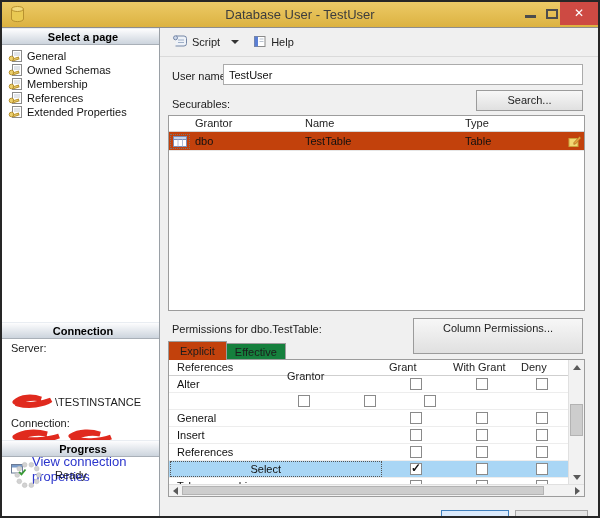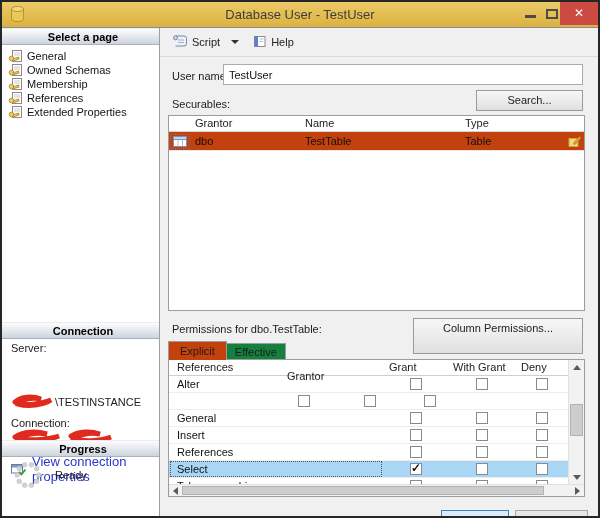--- a/index.html
+++ b/index.html
@@ -90,21 +90,21 @@
   .perm-table { position:absolute; left:8px; top:331px; width:417px; height:138px;
                 background:#fff; border:1px solid #9c9c9c; }
   .perm-head { display:flex; height:16px; font-size:11px; color:#222; border-bottom:1px solid #cfcfcf;
                padding-right:16px; }
   .ph-perm { width:112px; padding:1px 0 0 8px; } .ph-grantor { width:102px; padding:10px 0 0 6px; }
   .ph-grant { width:66px; padding:1px 0 0 6px; } .ph-with { width:66px; padding:1px 0 0 4px; }
   .ph-deny { width:53px; padding:1px 0 0 6px; }
   .perm-rows { position:absolute; left:0; top:16px; right:16px; bottom:12px; overflow:hidden; }
   .perm-row { display:flex; height:17px; align-items:center; font-size:11px; color:#111;
               border-bottom:1px solid #ededed; position:relative; cursor:pointer; }
-  .perm-row.selected { background:#a9d6f5; }
+  .perm-row.selected { background:#a9d6f5;text-align:right; }
   .focus-rect { position:absolute; left:1px; top:0; width:212px; bottom:0;
                 border:1px dotted #555; pointer-events:none; }
   .c-perm { width:112px; padding-left:8px; } .c-grantor { width:102px; padding-left:6px; }
   .c-grant, .c-with { width:66px; display:flex; justify-content:center; }
   .c-deny { width:53px; display:flex; justify-content:center; }
   .cb { width:12px; height:12px; border:1px solid #8a8a8a; background:#fff; position:relative; cursor:pointer; }
   .cb.checked::after { content:"✓"; position:absolute; left:0; top:-3px; font-size:12px;
                        font-weight:bold; color:#111; }
 
   

